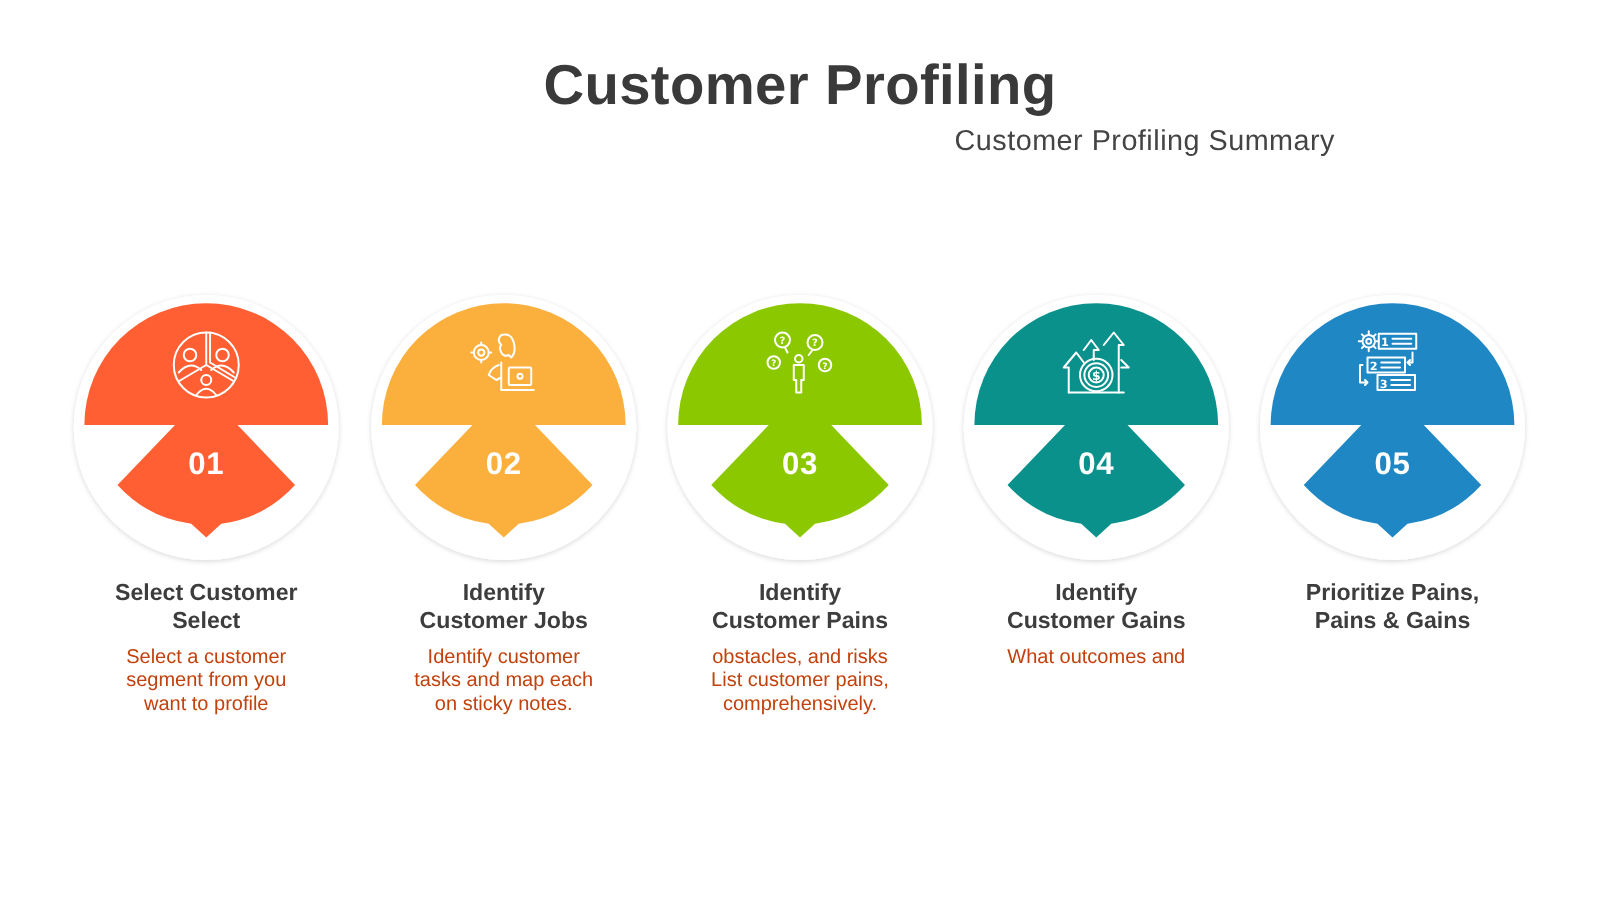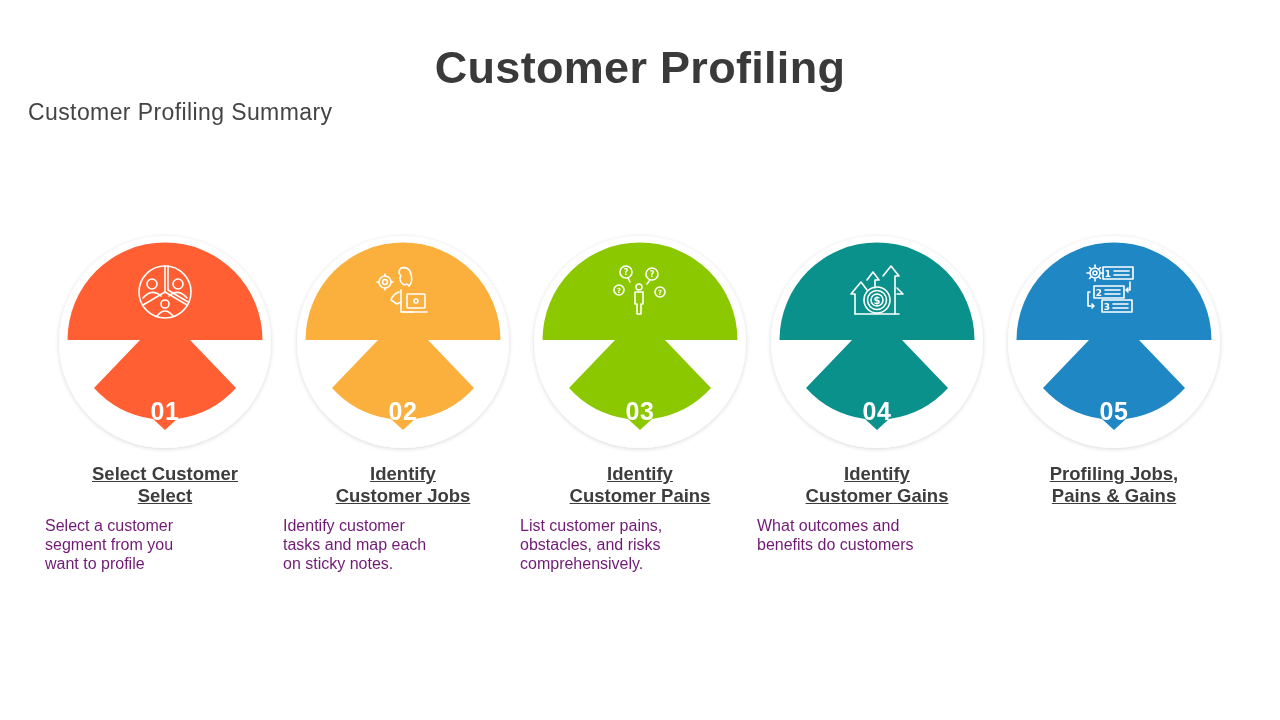--- a/index.html
+++ b/index.html
@@ -1,31 +1,31 @@
 <!DOCTYPE html>
 <html><head>
 <meta charset="utf-8">
 <style>
   html, body { margin: 0; padding: 0; background: #ffffff; }
   body { width: 1280px; height: 720px; position: relative; overflow: hidden;
          font-family: "Liberation Sans", "DejaVu Sans", sans-serif; color: #3d3d3d; }
   .title { position: absolute; top: 42px; left: 0; width: 1280px; text-align: center;
            font-size: 45px; font-weight: 700; color: #3a3a3a; letter-spacing: 0.3px; }
-  .subtitle { position: absolute; top: 99px; left: 0; width: 1068px; text-align: left;
-              font-size: 23px; font-weight: 400; color: #444444; letter-spacing: 0.4px; padding-left: 28px; }
+  .subtitle { position: absolute; top: 99px; left: 0; width: 1068px; text-align: right;
+              font-size: 23px; font-weight: 400; color: #444444; letter-spacing: 0.4px; }
   .steps { position: absolute; top: 0; left: 0; width: 1280px; height: 720px; }
   .step { position: absolute; top: 0; width: 240px; height: 720px; }
   .badge { position: absolute; top: 232px; left: 10px; width: 220px; height: 220px; }
   .badge svg { display: block; overflow: visible; }
   .num { position: absolute; top: 357px; left: 0; width: 240px; text-align: center;
-         font-size: 25px; font-weight: 700; color: #ffffff; letter-spacing: 0.5px; margin-top: 40px; }
+         font-size: 25px; font-weight: 700; color: #ffffff; letter-spacing: 0.5px; }
   .heading { position: absolute; top: 463px; left: 0; width: 240px; text-align: center;
-             font-size: 18.5px; font-weight: 700; line-height: 22px; color: #3d3d3d; text-decoration: underline; }
-  .desc { position: absolute; top: 516px; left: 0; width: 240px; text-align: left;
-          font-size: 16px; font-weight: 400; line-height: 19px; color: #701a75; }
+             font-size: 18.5px; font-weight: 700; line-height: 22px; color: #3d3d3d; }
+  .desc { position: absolute; top: 516px; left: 0; width: 240px; text-align: center;
+          font-size: 16px; font-weight: 400; line-height: 19px; color: #c2410c; }
   .icon { position: absolute; top: 262px; left: 90px; width: 60px; height: 60px; }
 </style>
 </head>
 <body>
 
 <div class="title">Customer Profiling</div>
 <div class="subtitle">Customer Profiling Summary</div>
 
 <div class="steps">
 
@@ -133,22 +133,22 @@
         <circle cx="29" cy="25" r="3"></circle>
         <path d="M25 30 L33 30 L33 42 L31 42 L31 52 L27 52 L27 42 L25 42 Z"></path>
       </svg>
     </div>
     <div class="num">03</div>
     <div class="heading">
       <div>Identify</div>
       <div>Customer Pains</div>
     </div>
     <div class="desc">
+      <div>obstacles, and risks</div>
       <div>List customer pains,</div>
-      <div>obstacles, and risks</div>
       <div>comprehensively.</div>
     </div>
   </div>
 
   <div class="step" style="left:757px;">
     <div class="badge">
       <svg width="220" height="220" viewBox="-110 -110 220 220">
         <defs>
           <filter id="sh4" x="-20%" y="-20%" width="140%" height="140%">
             <feDropShadow dx="0" dy="1" stdDeviation="2.2" flood-color="#000" flood-opacity="0.16"></feDropShadow>
@@ -172,21 +172,20 @@
         <text x="30" y="42" font-size="10" fill="#fff" stroke="none" text-anchor="middle" font-family="DejaVu Sans, sans-serif" font-weight="700">$</text>
       </svg>
     </div>
     <div class="num">04</div>
     <div class="heading">
       <div>Identify</div>
       <div>Customer Gains</div>
     </div>
     <div class="desc">
       <div>What outcomes and</div>
-      <div>benefits do customers</div>
     </div>
   </div>
 
   <div class="step" style="left:994px;">
     <div class="badge">
       <svg width="220" height="220" viewBox="-110 -110 220 220">
         <defs>
           <filter id="sh5" x="-20%" y="-20%" width="140%" height="140%">
             <feDropShadow dx="0" dy="1" stdDeviation="2.2" flood-color="#000" flood-opacity="0.16"></feDropShadow>
           </filter>
@@ -209,18 +208,18 @@
         <text x="15" y="34" font-size="9" fill="#fff" stroke="none" text-anchor="middle" font-family="DejaVu Sans, sans-serif" font-weight="700">2</text>
         <path d="M46 20 L46 28 L42 28 M44 26 L42 28 L44 30"></path>
         <path d="M6 30 L4 30 L4 44 L10 44 M8 42 L10 44 L8 46"></path>
         <rect x="18" y="38" width="30" height="12"></rect>
         <path d="M29 42 L44 42 M29 46 L44 46"></path>
         <text x="23" y="48" font-size="9" fill="#fff" stroke="none" text-anchor="middle" font-family="DejaVu Sans, sans-serif" font-weight="700">3</text>
       </svg>
     </div>
     <div class="num">05</div>
     <div class="heading">
-      <div>Profiling Jobs,</div>
+      <div>Prioritize Pains,</div>
       <div>Pains &amp; Gains</div>
     </div>
   </div>
 
 </div>
 
 </body></html>

